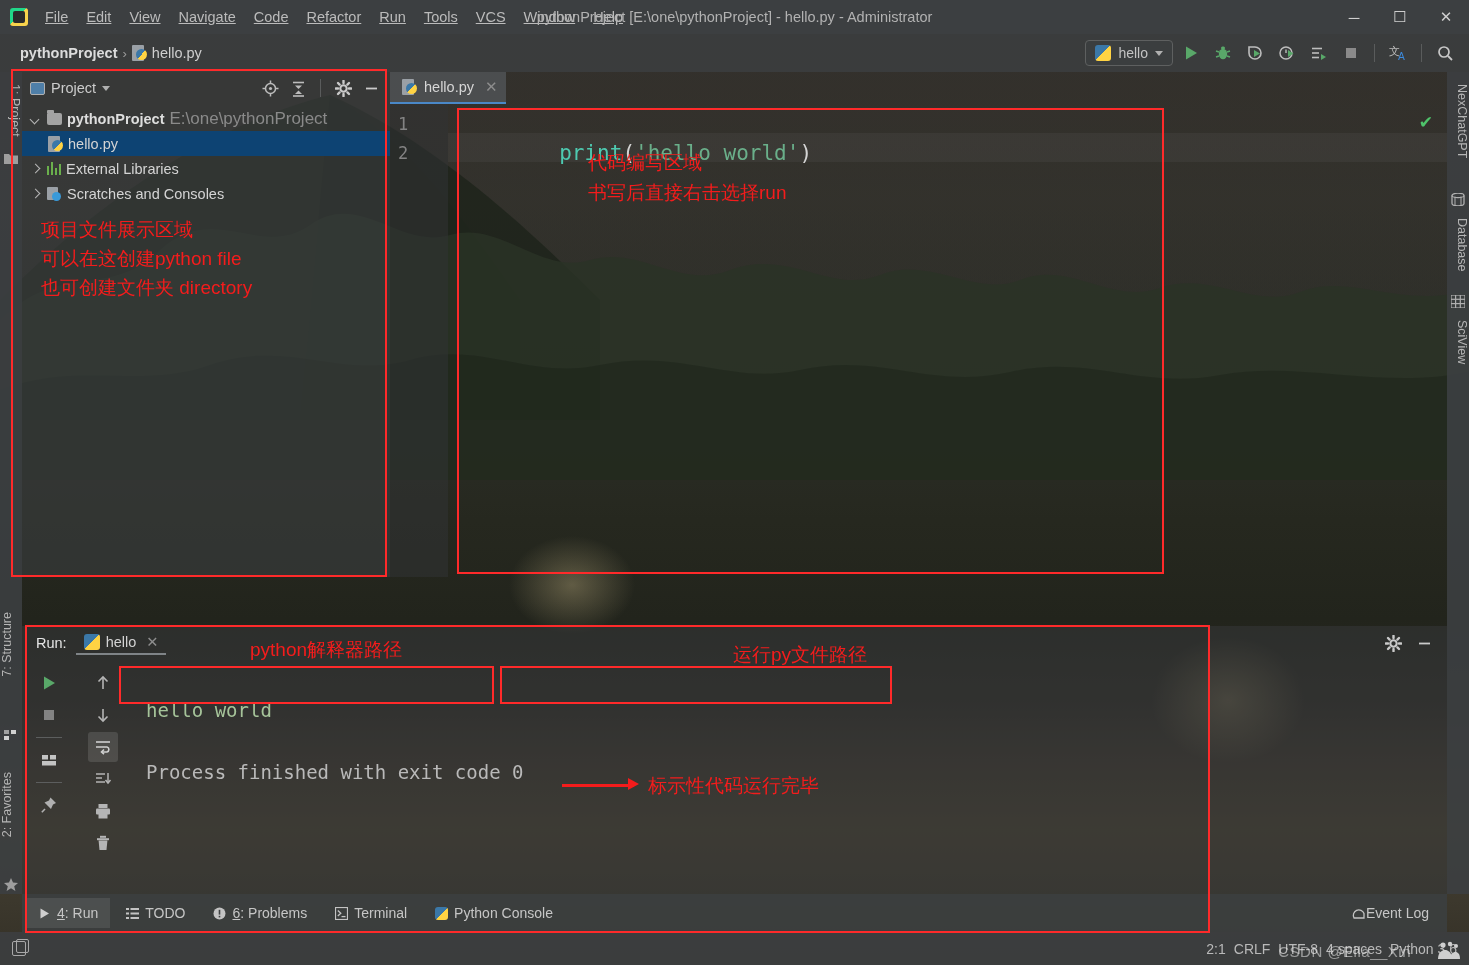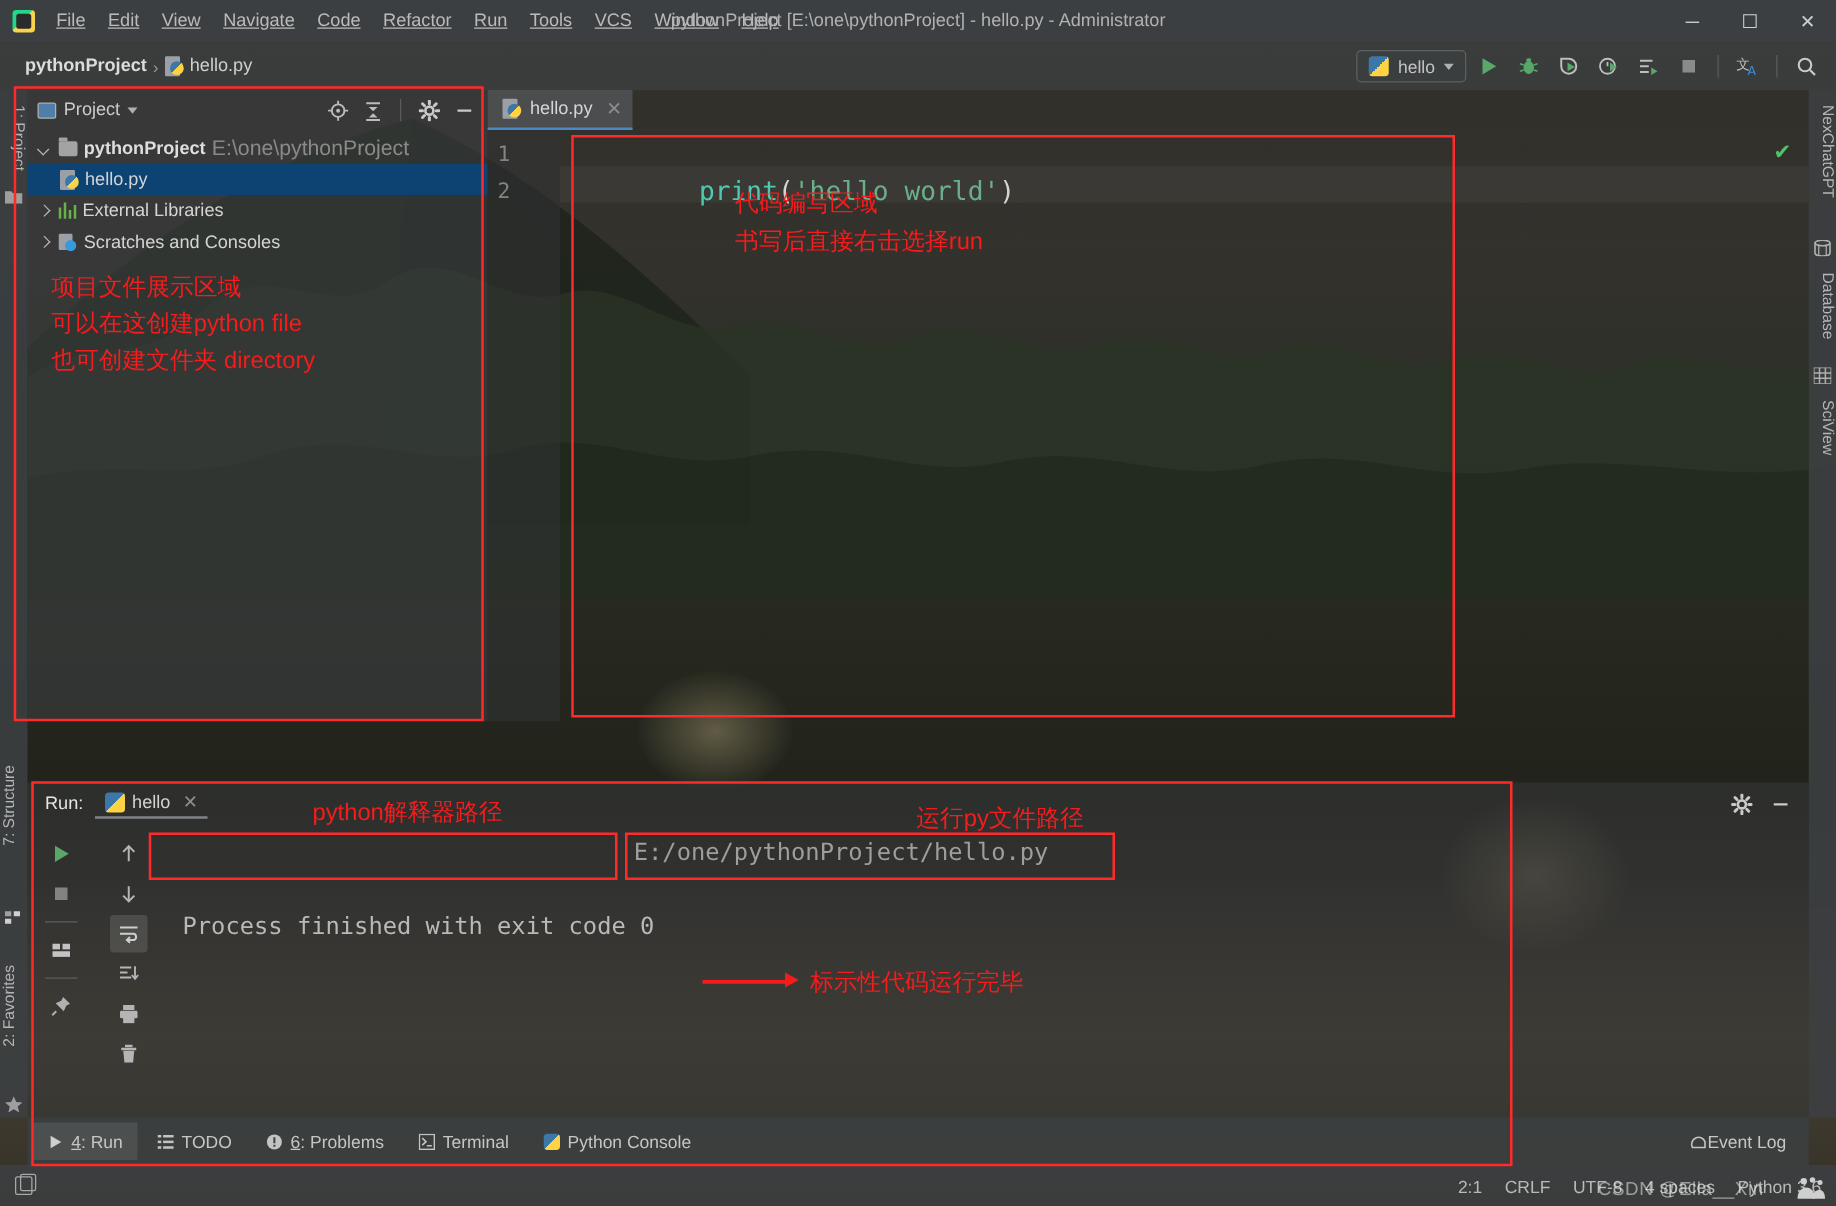--- a/index.html
+++ b/index.html
@@ -338,21 +338,21 @@
   }
 
   
   #statusbar {
     position: absolute; left: 0; bottom: 0; width: 1469px; height: 33px;
     background: rgba(60,63,65,0.88);
     display: flex; align-items: center; z-index: 30;
   }
   #statusbar .sb-left { margin-left: 12px; display: flex; align-items: center; }
   #statusbar .sb-right {
-    position: absolute; right: 12px; display: flex; align-items: center; gap: 18px;
+    position: absolute; right: 12px; display: flex; align-items: center; gap: 8px;
     color: #b9b9b9; font-size: 14px;
   }
   .sb-cell { color: #b9b9b9; font-size: 14px; }
   .doc-icon {
     width: 14px; height: 15px; border: 1.6px solid #a8a8a8; border-radius: 2px; position: relative;
   }
   .doc-icon::after {
     content: ""; position: absolute; left: 3px; top: -3px; width: 11px; height: 12px;
     border: 1.6px solid #a8a8a8; border-radius: 2px; background: transparent;
   }
@@ -740,26 +740,26 @@
             <rect x="6" y="1.8" width="6" height="2" fill="#b5b5b5"></rect>
             <rect x="3" y="4.2" width="12" height="2" fill="#b5b5b5"></rect>
             <path d="M4.6,6.6 H13.4 L12.5,16 H5.5 Z" fill="#b5b5b5"></path>
           </svg>
         </div>
       </div>
     </div>
 
     <div id="console">
       <div class="console-line">&nbsp;</div>
+      <div class="console-line green" style="padding-left:16px;">hello world</div>
       <div class="console-line">&nbsp;</div>
       <div class="console-line" style="padding-left:16px;">Process finished with exit code 0</div>
     </div>
   </div>
 
-  <div id="script-text">E:/one/pythonProject/hello.py</div>
   <div id="interp-box"></div>
   <div id="script-box"></div>
 
   <div class="anno" style="position:absolute;left:250px;top:637px;z-index:46;">python解释器路径</div>
   <div class="anno" style="position:absolute;left:733px;top:642px;z-index:46;">运行py文件路径</div>
   <div id="arrow-line"></div>
   <div id="arrow-head"></div>
   <div class="anno" style="position:absolute;left:648px;top:773px;z-index:46;">标示性代码运行完毕</div>
 
   <div class="redbox" id="box-project"></div>

